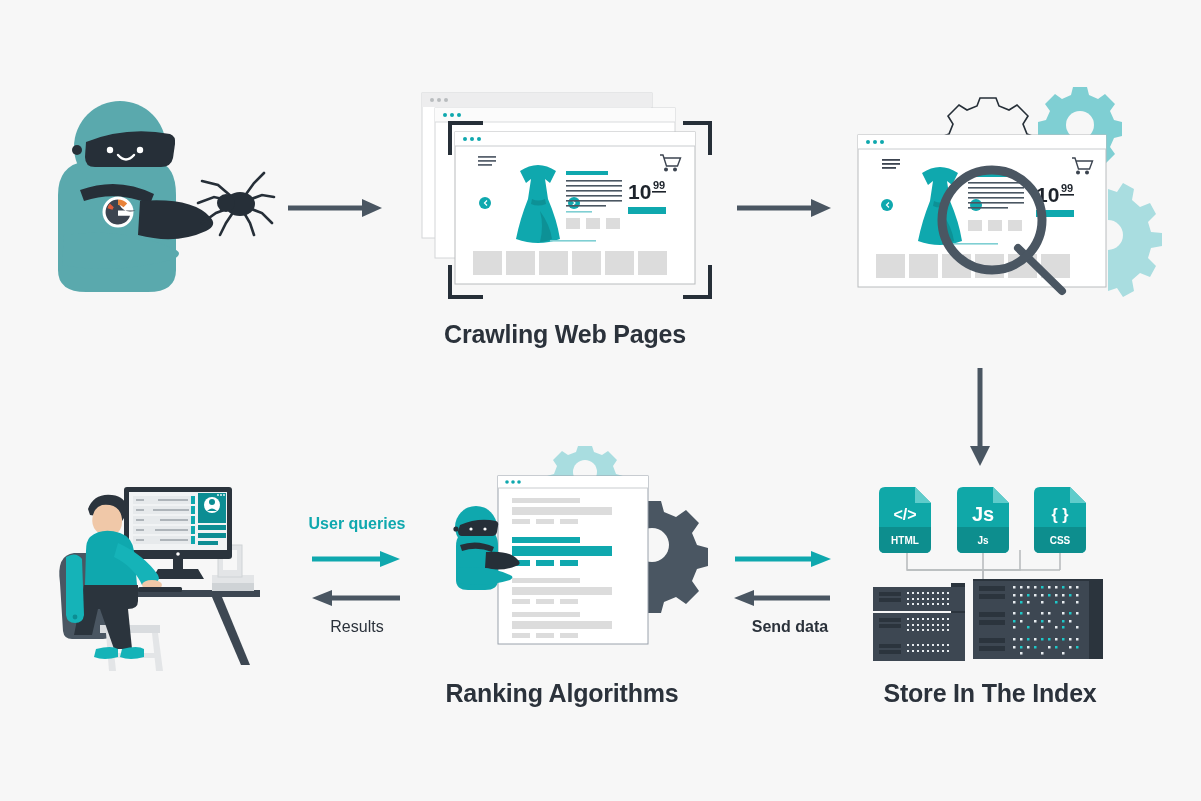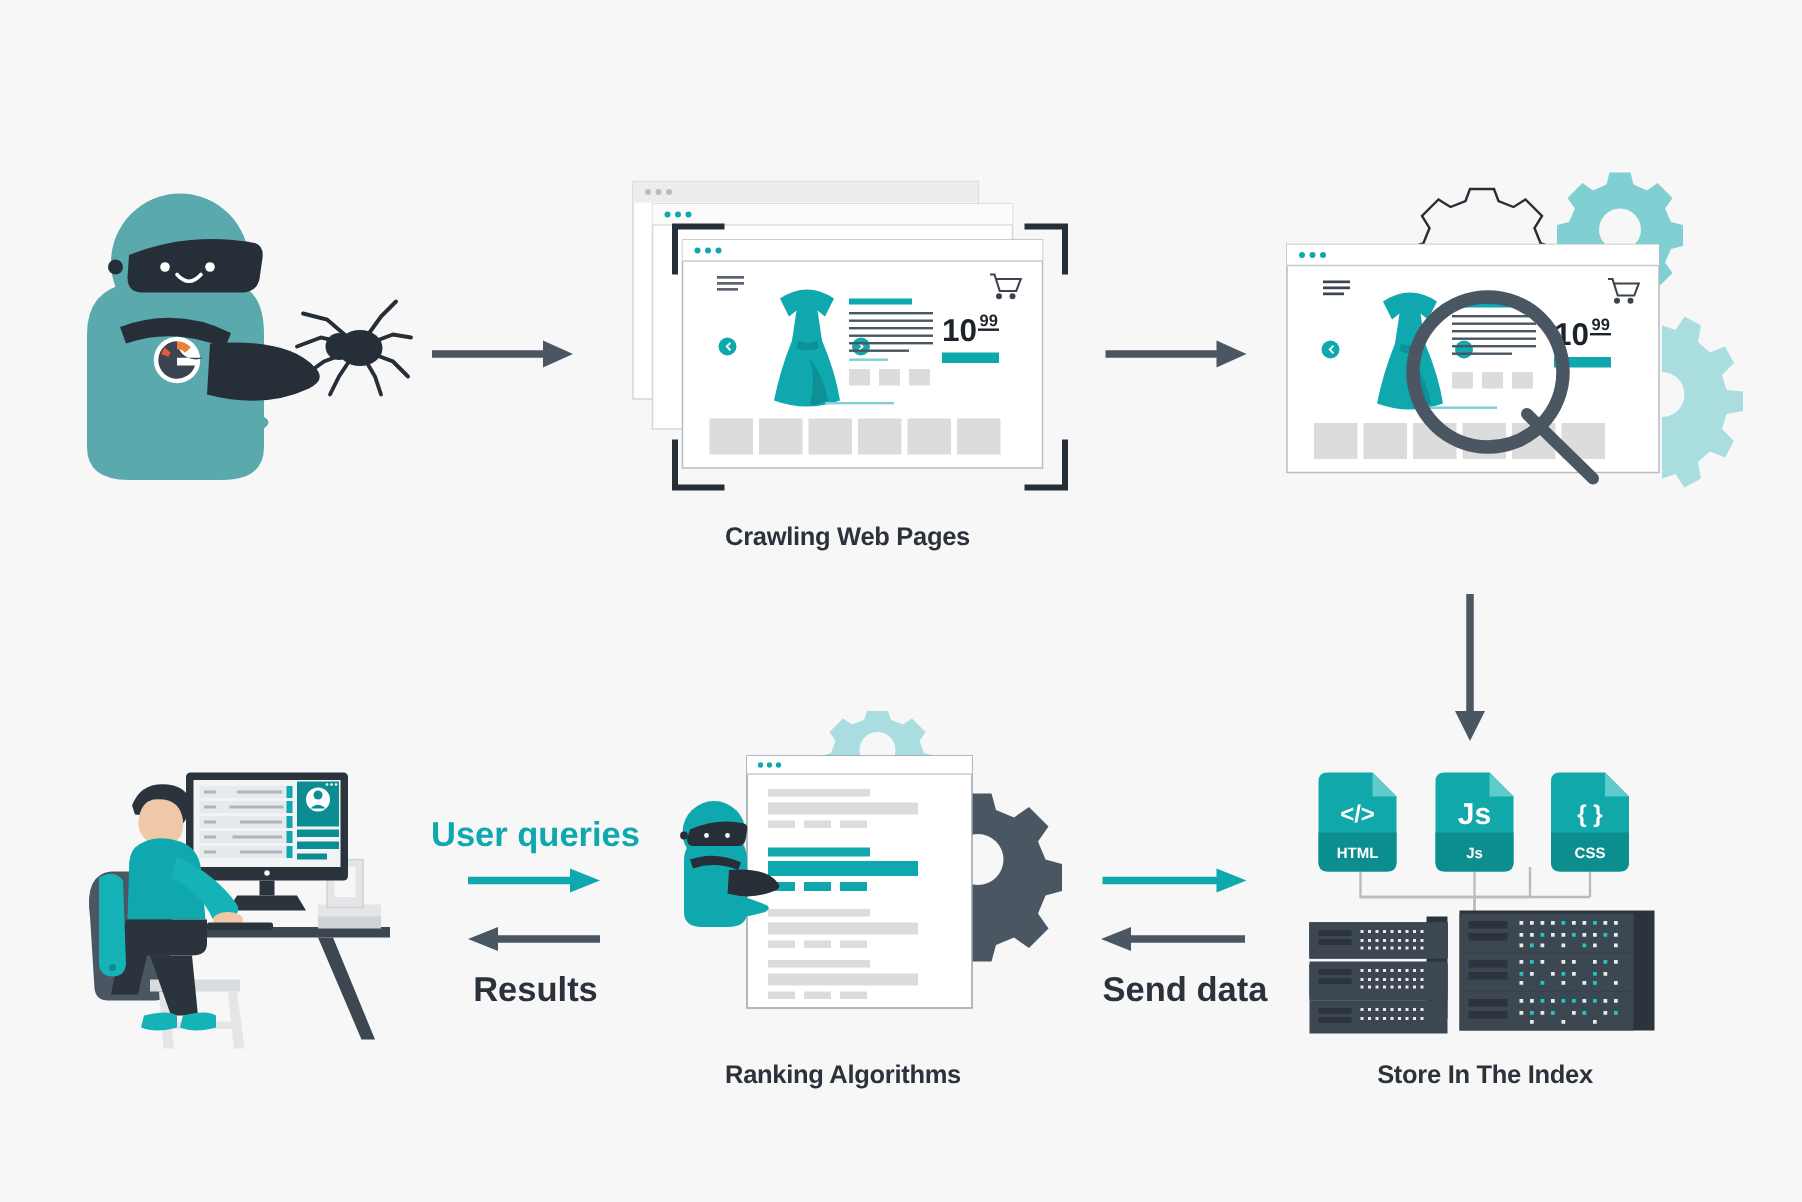--- a/index.html
+++ b/index.html
@@ -3,42 +3,42 @@
 <meta charset="utf-8">
 <style>
   html,body{margin:0;padding:0;}
   body{
     width:1201px;height:801px;
     background:#f7f7f7;
     font-family:"Liberation Sans", sans-serif;
     overflow:hidden;
     position:relative;
   }
-  .stage{position:absolute;inset:0;margin-top:28px;}
+  .stage{position:absolute;inset:0;}
   .abs{position:absolute;}
 
   .caption{
     position:absolute;
     font-weight:bold;
     color:#2b323b;
-    font-size:17px;
+    font-size:25px;
     letter-spacing:-0.2px;
     white-space:nowrap;
     text-align:center;
   }
 
   .arrow-label{
     position:absolute;
-    font-size:23px;
+    font-size:16px;
     white-space:nowrap;
     text-align:center;
   }
   .lbl-teal{color:#0fa8ae;font-weight:bold;}
   .lbl-dark{color:#2b323b;}
-  .lbl-reg{font-weight:bold;}
+  .lbl-reg{font-weight:normal;}
 
   
   svg{display:block;overflow:visible;}
 </style>
 </head>
 <body>
 
 <div class="stage">
 
   <div class="abs" style="left:40px;top:95px;width:250px;height:200px;">

